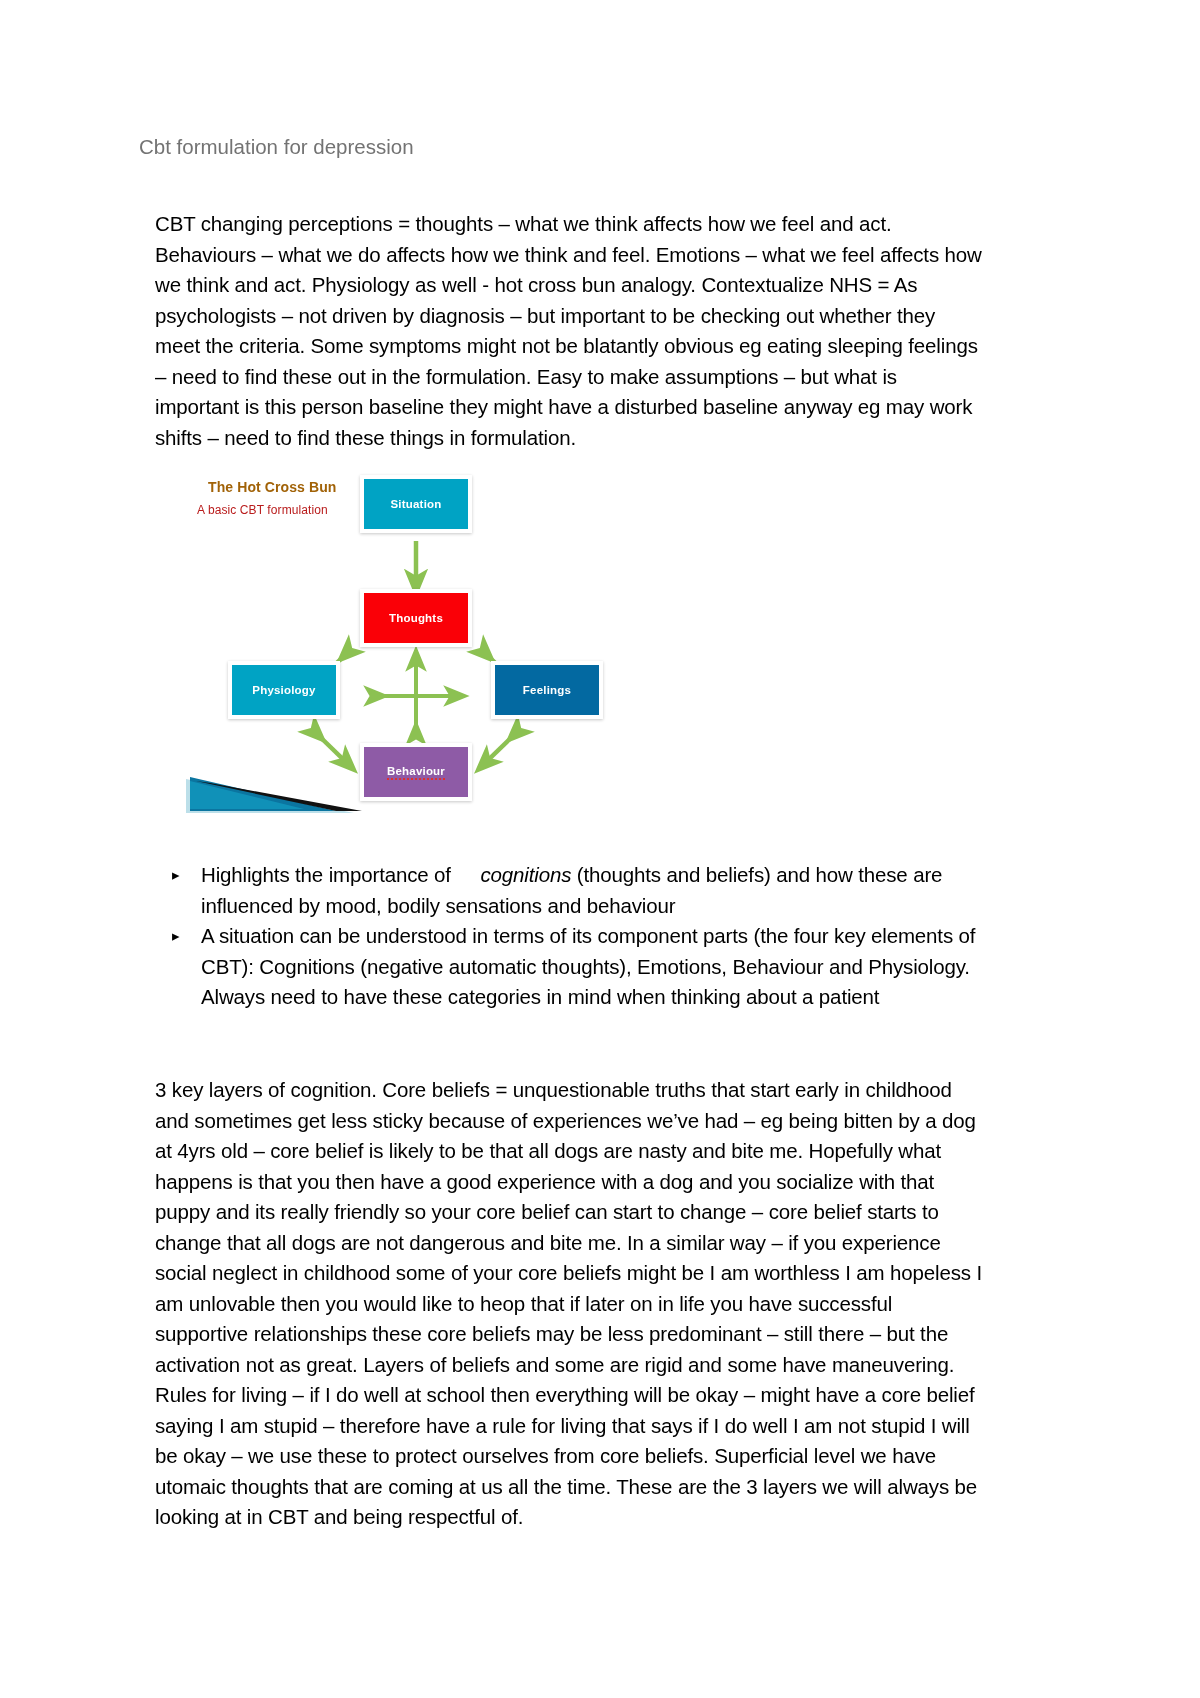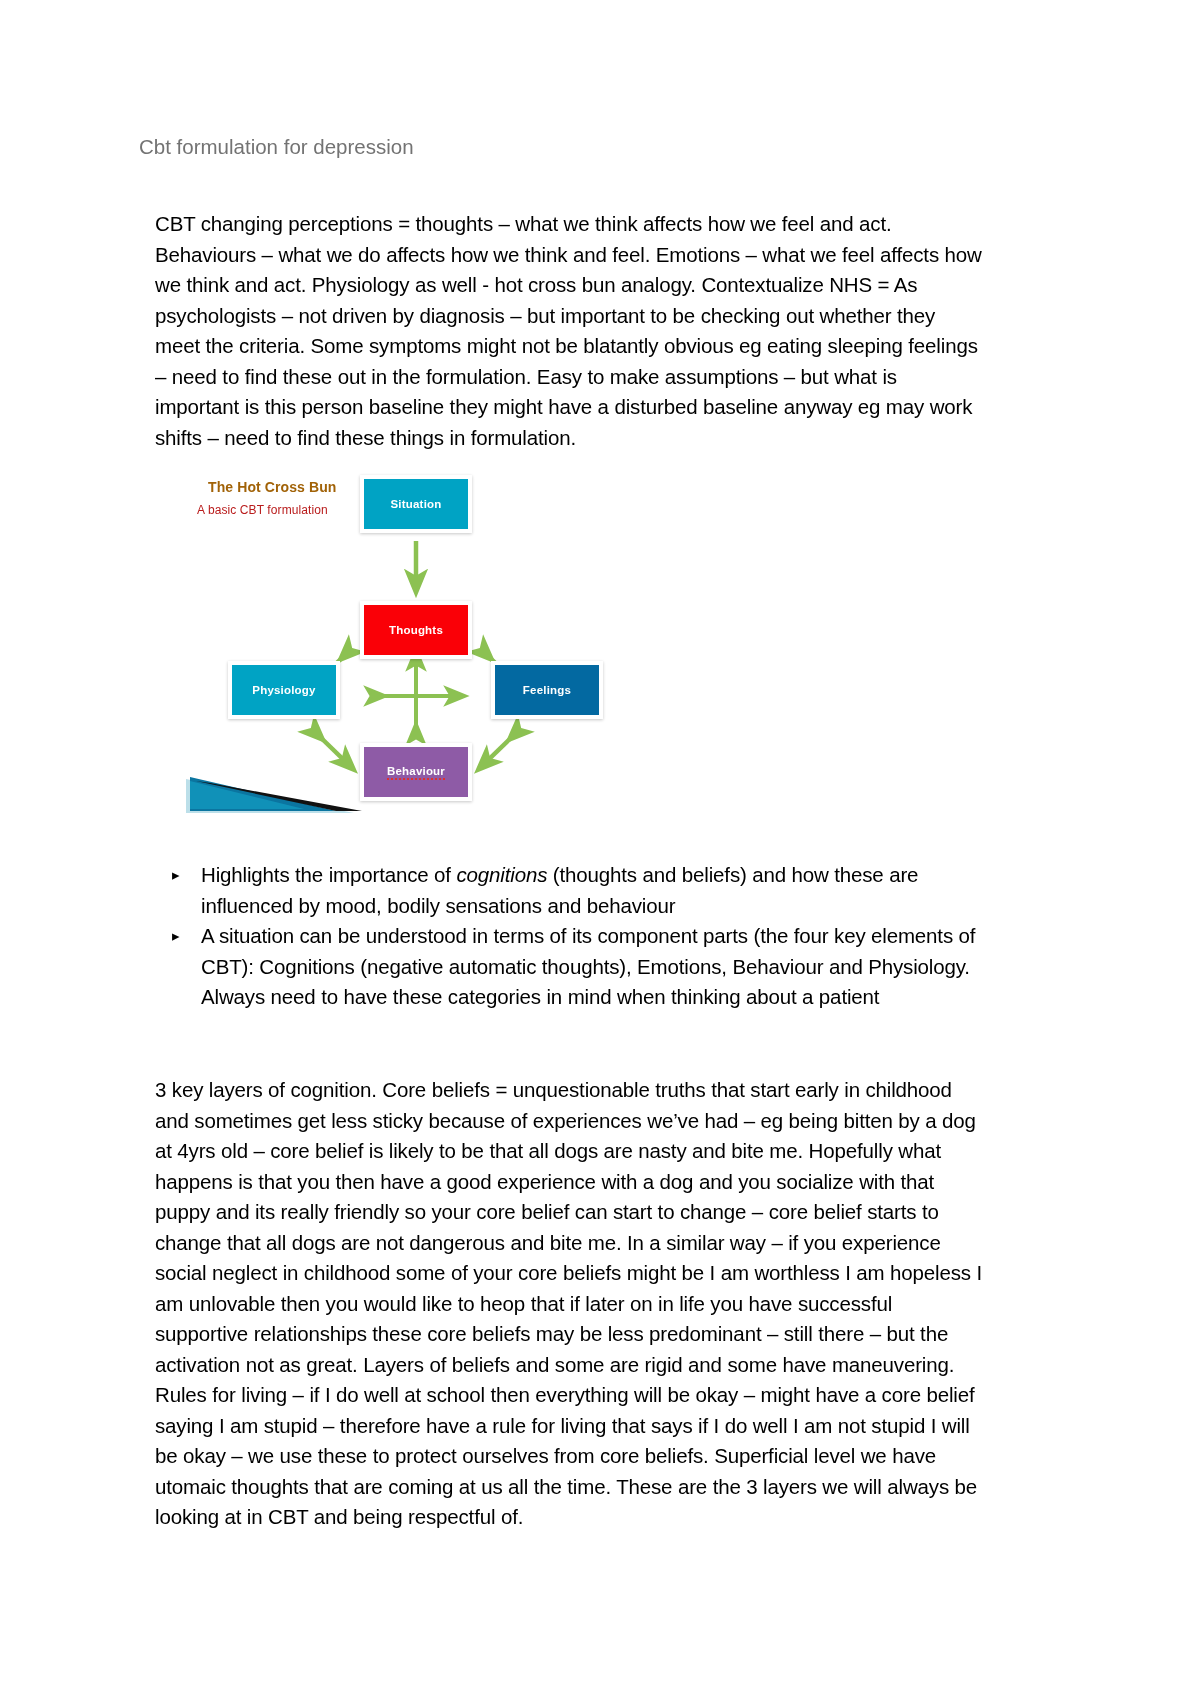--- a/index.html
+++ b/index.html
@@ -88,21 +88,21 @@
     box-shadow: 0 1px 3px rgba(0,0,0,0.22);
     box-sizing: border-box;
     text-align: center;
   }
   .node-situation {
     left: 176px; top: 4px;
     width: 112px; height: 58px;
     background: #00a3c4;
   }
   .node-thoughts {
-    left: 176px; top: 130px;
+    left: 176px; top: 118px;
     width: 112px; height: 58px;
     background: #fa0007;
   }
   .node-physiology {
     left: 44px; top: 190px;
     width: 112px; height: 58px;
     background: #00a3c4;
   }
   .node-feelings {
     left: 307px; top: 190px;
@@ -151,20 +151,21 @@
   .bullet .marker {
     position: absolute;
     left: 33px;
     top: 0;
     font-size: 15px;
     line-height: 30.5px;
     color: #000000;
   }
   .it {
     font-style: italic;
+    margin-left: 24px;
   }
 </style>
 </head>
 <body>
 
 <div class="page">
   <div class="doc-body">
 
     <div class="title-line">Cbt formulation for depression</div>
 

